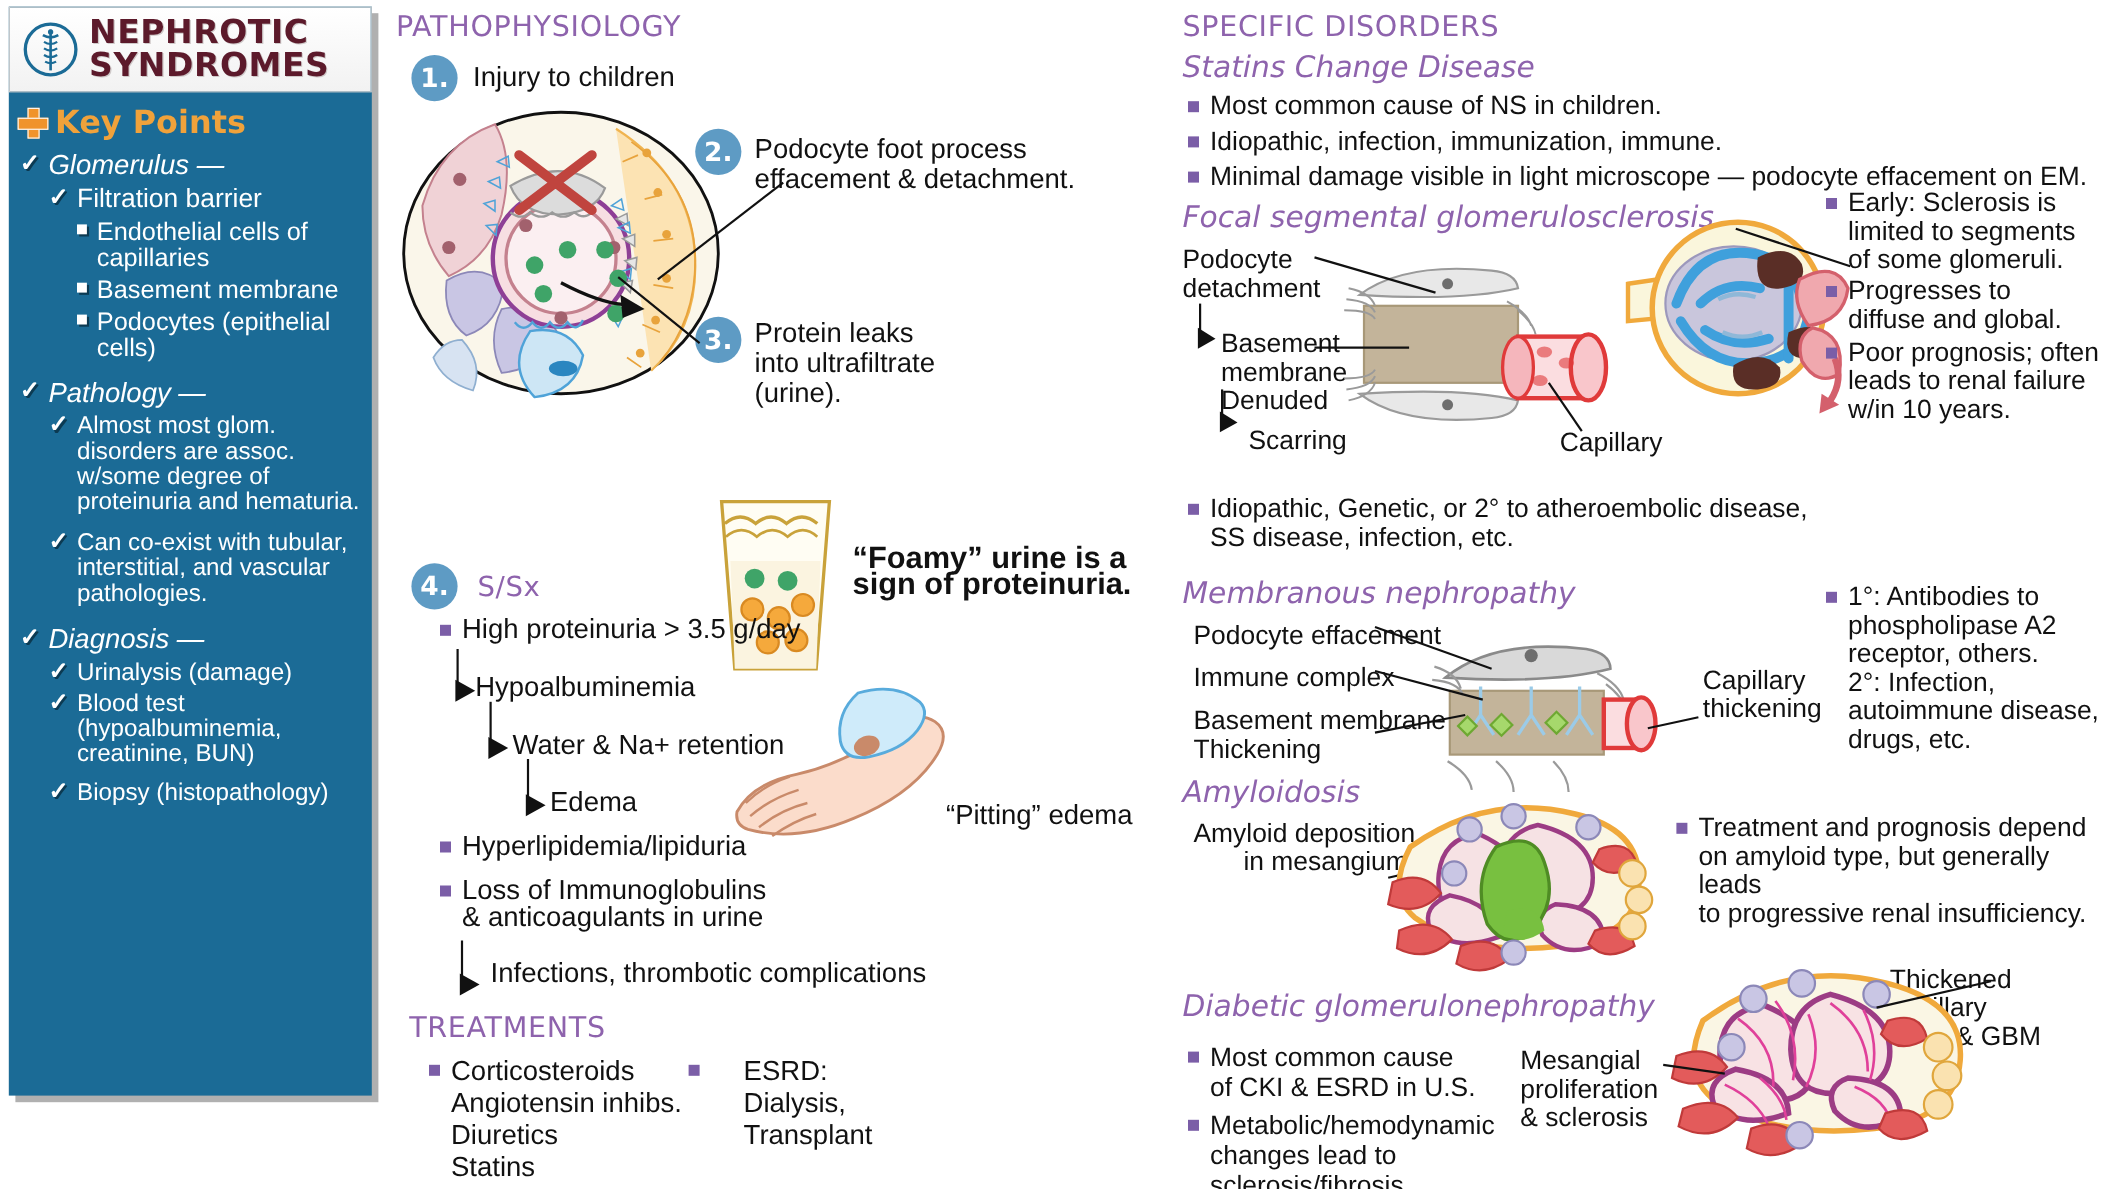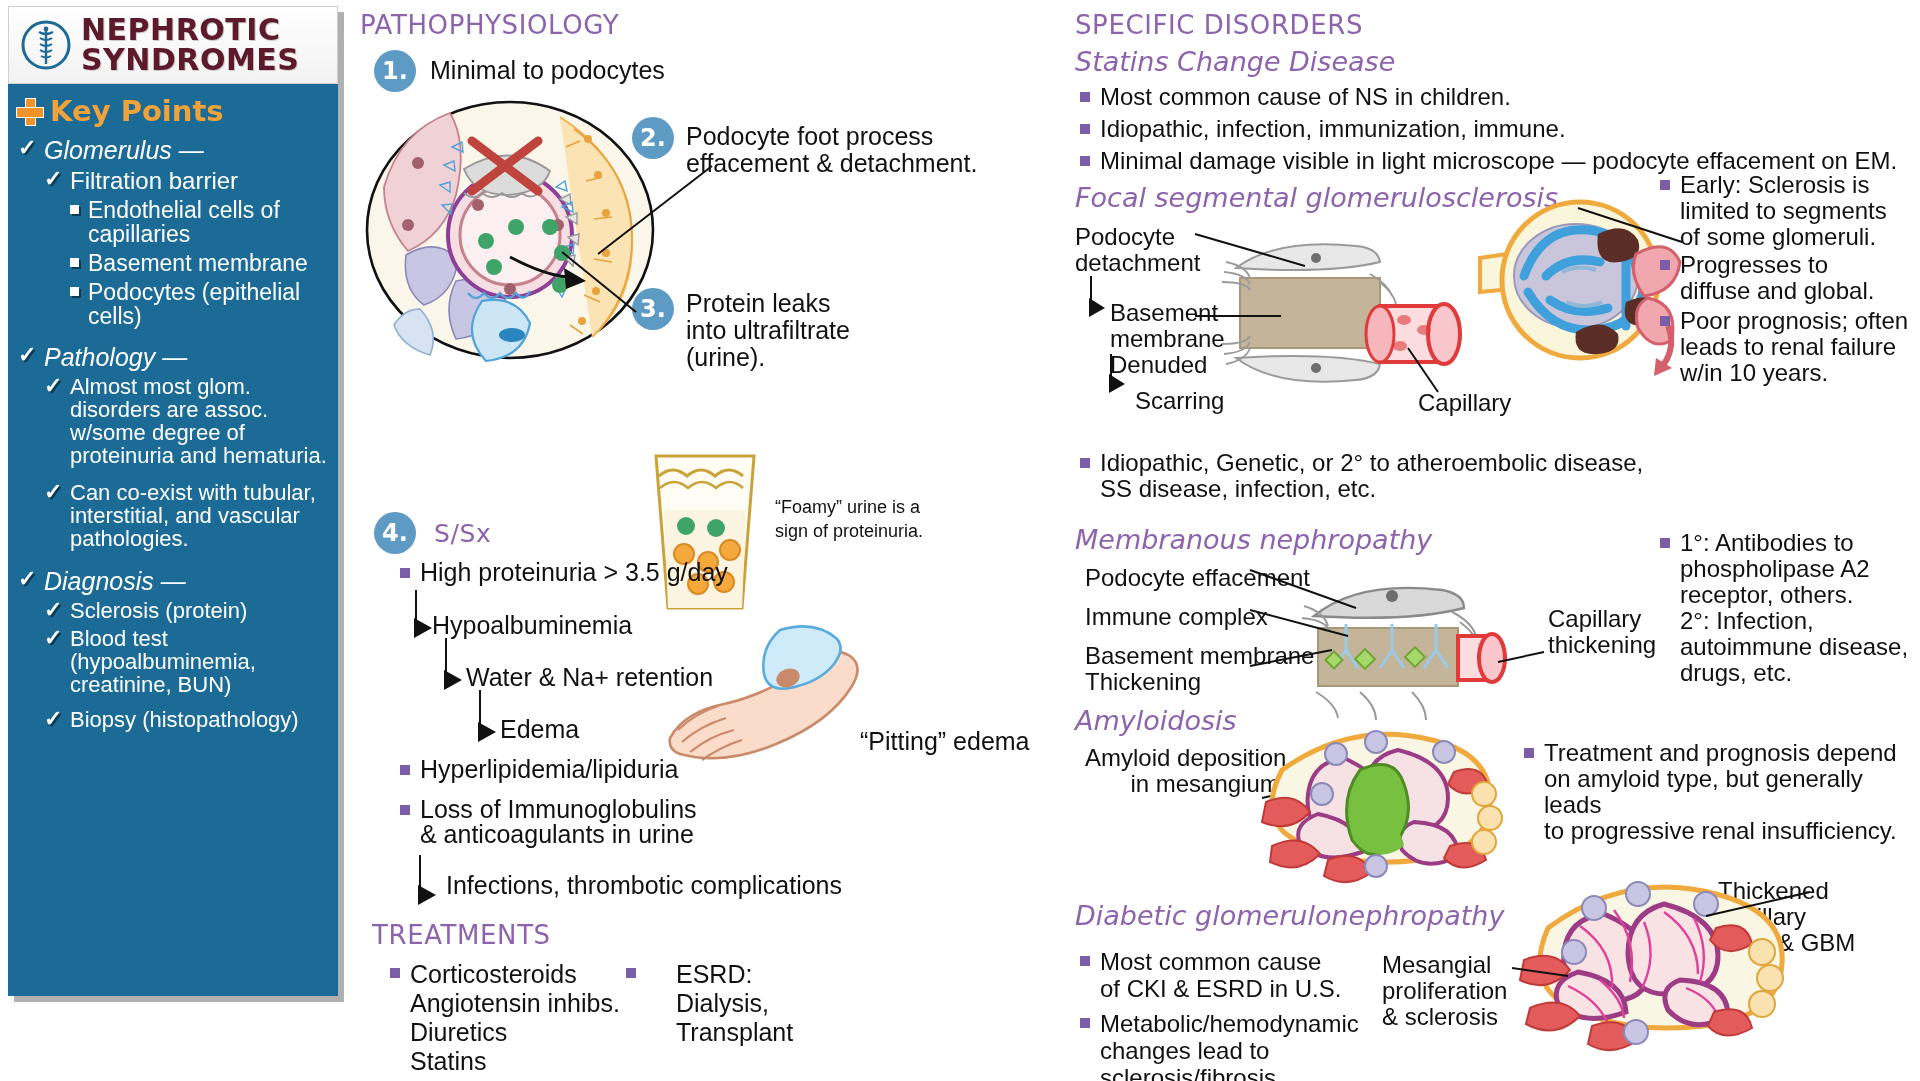--- a/index.html
+++ b/index.html
@@ -59,21 +59,21 @@
     position:absolute; color:#8E63AD; font-size:27px; font-style:italic;
     font-family:"DejaVu Sans", sans-serif;
   }
   .num-badge {
     position:absolute; width:42px; height:42px; border-radius:50%;
     background:#5E9BC4; color:#fff; font-size:24px; font-weight:bold;
     display:flex; align-items:center; justify-content:center;
     font-family:"DejaVu Sans", sans-serif;
   }
   .txt { position:absolute; color:#111; font-size:24px; line-height:26px; white-space:pre-line; }
-  .txt.sm { font-size:18px; line-height:24px; }
+  .txt.sm { font-size:28px; line-height:24px;font-weight:bold; }
   .txt.lg { font-size:25px; line-height:27px; }
 
   
   .brow { position:absolute; display:flex; align-items:flex-start; gap:10px; }
   .brow .bsq { flex:0 0 10px; width:10px; height:10px; background:#7B5EA7; margin-top:8px;}
   .brow .btxt { color:#111; font-size:23px; line-height:25px; white-space:pre-line; }
 
   svg { position:absolute; overflow:visible; }
   .ln { stroke:#111; stroke-width:2; fill:none; }
 </style>
@@ -147,40 +147,40 @@
 and vascular
 pathologies.</span>
       </div>
 
       <div class="lvl1" style="margin-top:18px">
         <span class="chk">✓</span>
         <span class="t-it">Diagnosis —</span>
       </div>
       <div class="lvl2">
         <span class="chk">✓</span>
-        <span class="t-sm">Sclerosis (protein)</span>
+        <span class="t-sm">Urinalysis (damage)</span>
       </div>
       <div class="lvl2">
         <span class="chk">✓</span>
         <span class="t-sm">Blood test
 (hypoalbuminemia,
 creatinine, BUN)</span>
       </div>
       <div class="lvl2" style="margin-top:12px">
         <span class="chk">✓</span>
         <span class="t-sm">Biopsy
 (histopathology)</span>
       </div>
     </div>
   </div>
 
   <div class="sec-head" style="left:360px; top:10px;">PATHOPHYSIOLOGY</div>
 
   <div class="num-badge" style="left:374px; top:50px;">1.</div>
-  <div class="txt lg" style="left:430px; top:57px;">Minimal to podocytes</div>
+  <div class="txt lg" style="left:430px; top:57px;">Injury to children</div>
 
   <svg style="left:360px; top:95px; width:300px; height:270px;" viewBox="0 0 300 270">
     <ellipse cx="150" cy="135" rx="143" ry="128" fill="#FAF6EA" stroke="#111" stroke-width="2.6"></ellipse>
 
     <path d="M200 22 q70 45 72 120 q2 62 -40 100" fill="#FCE3B3" stroke="#F0B450" stroke-width="2"></path>
     <g stroke="#E8A33C" stroke-width="1.6" fill="none">
       <path d="M214 34 q58 42 58 108 q0 54 -32 92"></path>
       <path d="M206 52 l14 -6 M226 86 l16 -4 M234 124 l18 -2 M234 164 l18 3 M224 200 l16 7 M210 230 l13 9"></path>
     </g>
     <circle cx="228" cy="44" r="4" fill="#E8A33C"></circle>

